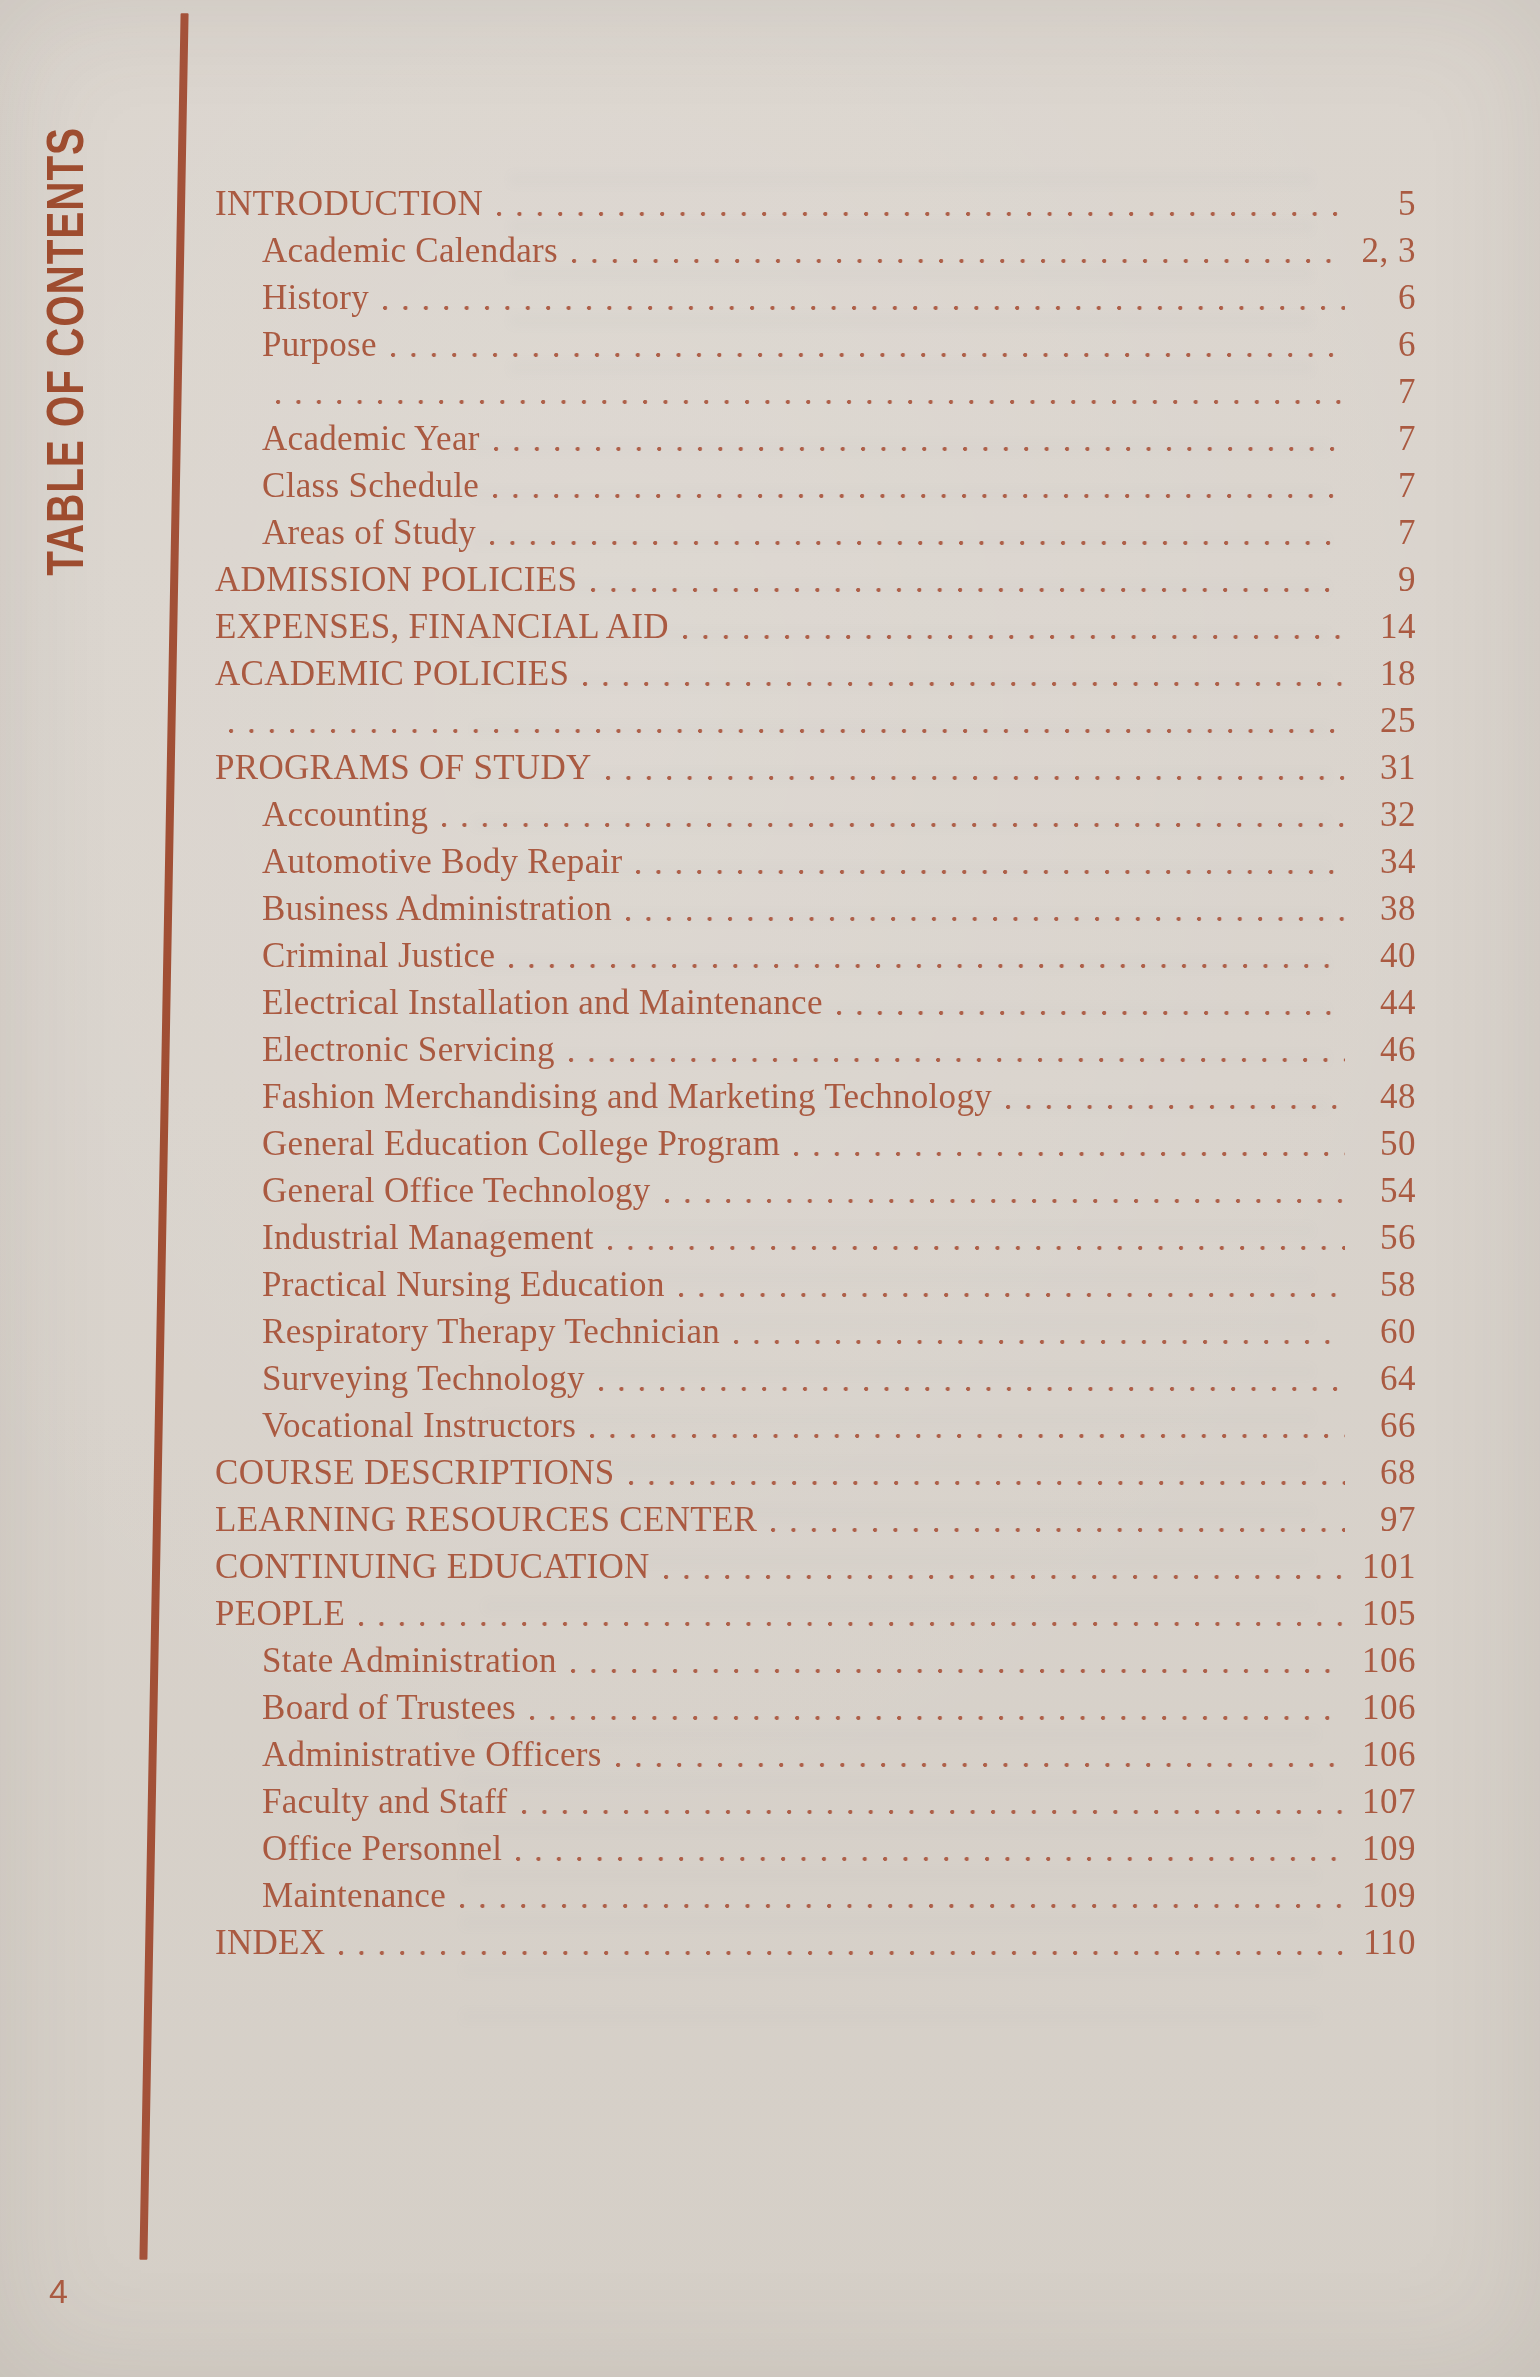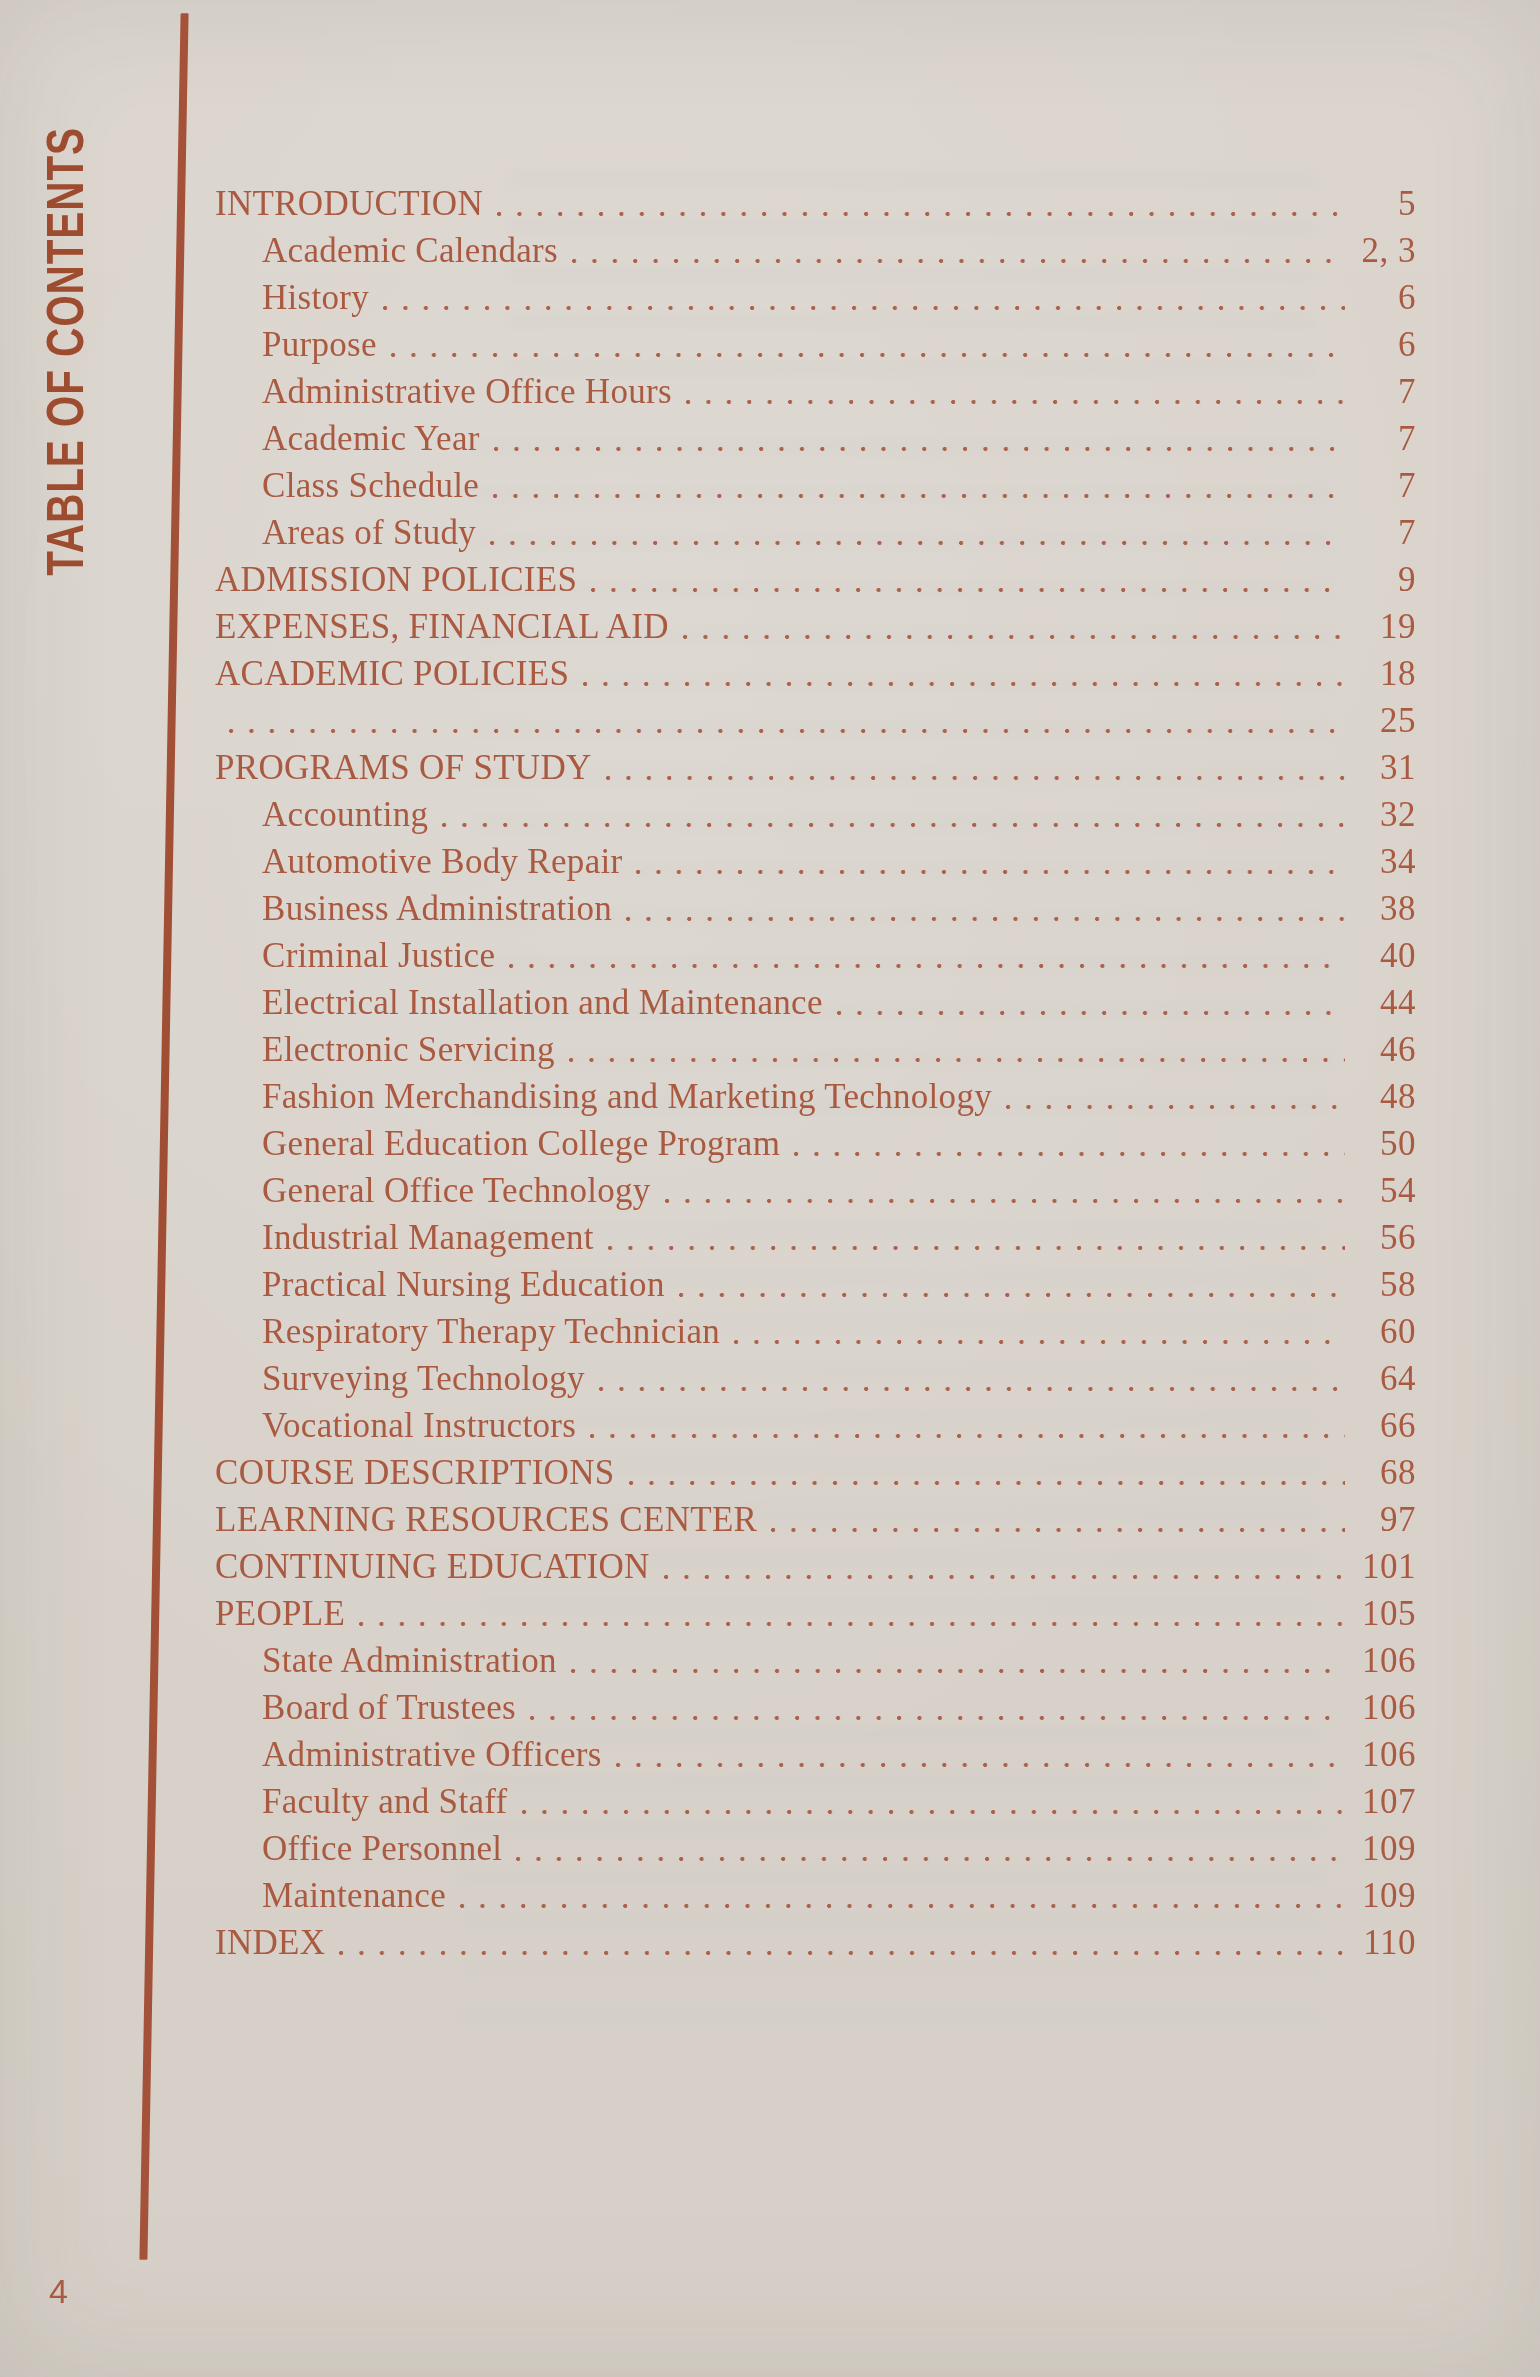--- a/index.html
+++ b/index.html
@@ -125,21 +125,20 @@
         <span class="toc-label">History</span>
         <div class="leader"></div>
         <span class="toc-page">6</span>
       </div>
       <div class="toc-row indented">
         <span class="toc-label">Purpose</span>
         <div class="leader"></div>
         <span class="toc-page">6</span>
       </div>
       <div class="toc-row indented">
-        <span class="toc-label">Administrative Office Hours</span>
         <div class="leader"></div>
         <span class="toc-page">7</span>
       </div>
       <div class="toc-row indented">
         <span class="toc-label">Academic Year</span>
         <div class="leader"></div>
         <span class="toc-page">7</span>
       </div>
       <div class="toc-row indented">
         <span class="toc-label">Class Schedule</span>
@@ -152,21 +151,21 @@
         <span class="toc-page">7</span>
       </div>
       <div class="toc-row">
         <span class="toc-label">ADMISSION POLICIES</span>
         <div class="leader"></div>
         <span class="toc-page">9</span>
       </div>
       <div class="toc-row">
         <span class="toc-label">EXPENSES, FINANCIAL AID</span>
         <div class="leader"></div>
-        <span class="toc-page">19</span>
+        <span class="toc-page">14</span>
       </div>
       <div class="toc-row">
         <span class="toc-label">ACADEMIC POLICIES</span>
         <div class="leader"></div>
         <span class="toc-page">18</span>
       </div>
       <div class="toc-row">
         <div class="leader"></div>
         <span class="toc-page">25</span>
       </div>

